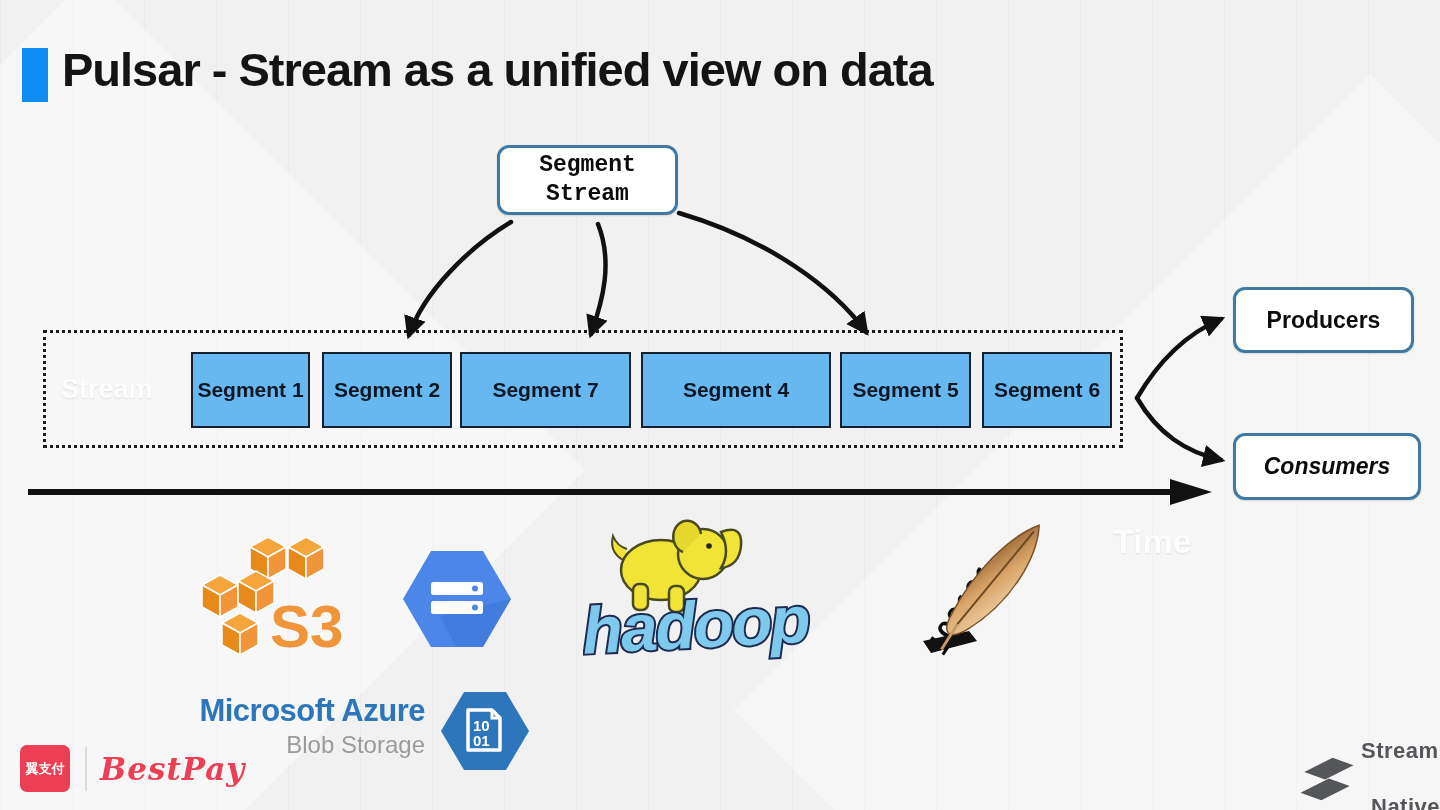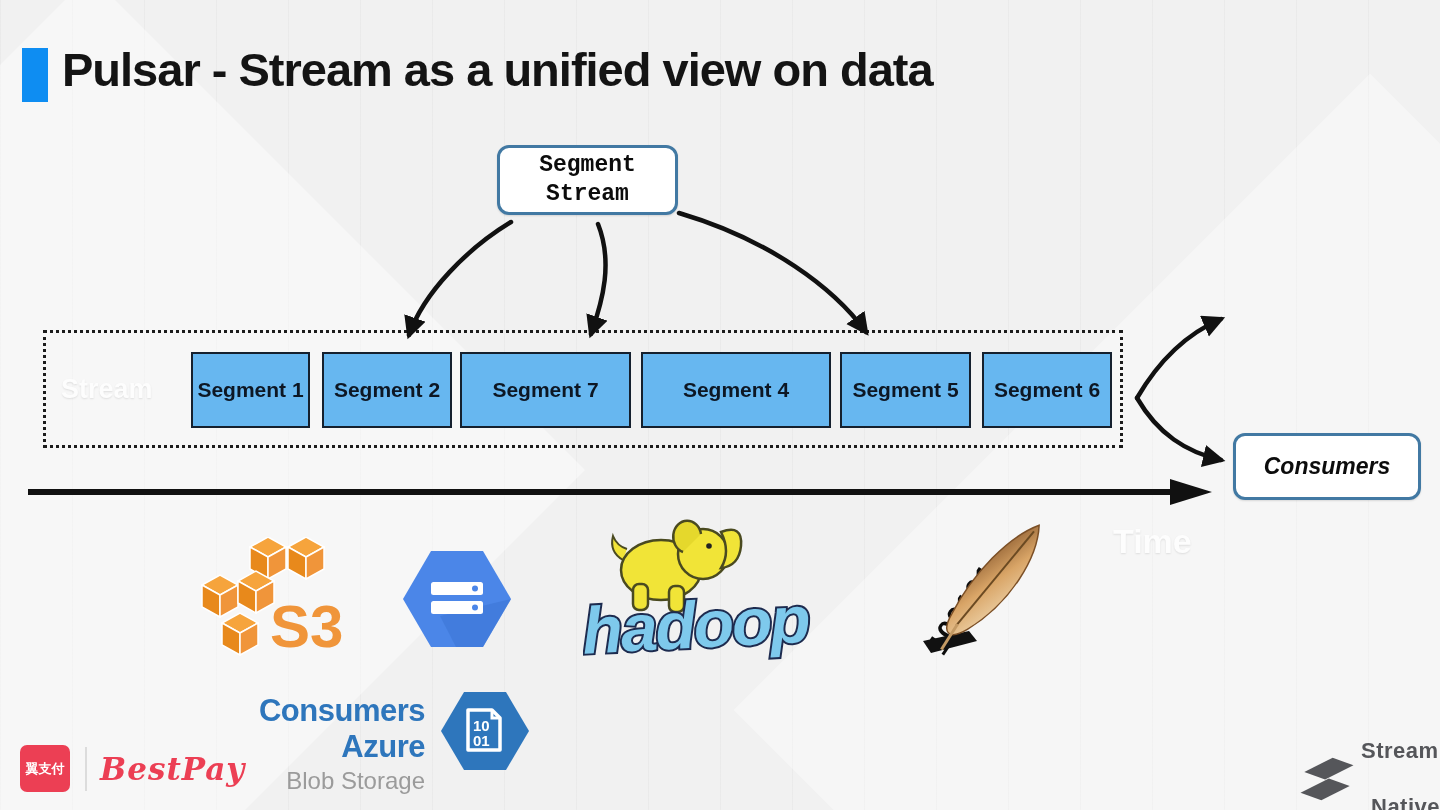--- a/index.html
+++ b/index.html
@@ -118,20 +118,21 @@
 
   <div class="stream-container"></div>
   <div class="stream-label">Stream</div>
   <div class="segment seg1">Segment 1</div>
   <div class="segment seg2">Segment 2</div>
   <div class="segment seg3">Segment 7</div>
   <div class="segment seg4">Segment 4</div>
   <div class="segment seg5">Segment 5</div>
   <div class="segment seg6">Segment 6</div>
 
+  <div class="rounded-box producers-box">Producers</div>
   <div class="rounded-box consumers-box">Consumers</div>
 
   <div class="time-label">Time</div>
 
   <svg class="logo s3-logo" viewBox="0 0 150 132">
     <defs>
       <g id="cube">
         <polygon points="0,10 18,0 36,10 18,20" fill="#F6A43C" stroke="#fff" stroke-width="1.5"></polygon>
         <polygon points="0,10 18,20 18,42 0,32" fill="#E8891B" stroke="#fff" stroke-width="1.5"></polygon>
         <polygon points="36,10 18,20 18,42 36,32" fill="#F0953A" stroke="#fff" stroke-width="1.5"></polygon>
@@ -181,21 +182,21 @@
     <text transform="translate(28,152) rotate(-56)" font-size="30" font-weight="bold" fill="#0c0c0c">100101</text>
     <polygon points="8,136 54,126 62,136 16,148" fill="#111"></polygon>
     <g transform="rotate(40 74 80)">
       <path d="M74,2 C94,28 102,80 86,128 C79,148 68,148 64,126 C54,80 58,30 74,2 Z" fill="url(#fg)" stroke="#7B4F26" stroke-width="1.5"></path>
       <line x1="74" y1="10" x2="75" y2="132" stroke="#6B4A22" stroke-width="2"></line>
       <line x1="75" y1="130" x2="79" y2="160" stroke="#C49A64" stroke-width="3"></line>
     </g>
   </svg>
 
   <div class="azure-text">
-    <div class="azure-line1">Consumers Azure</div>
+    <div class="azure-line1">Microsoft Azure</div>
     <div class="azure-line2">Blob Storage</div>
   </div>
   <svg class="logo azure-hex" viewBox="0 0 96 94">
     <polygon points="4,47 27,8 69,8 92,47 69,86 27,86" fill="#2E76BC"></polygon>
     <g>
       <path d="M31,26 h24 l8,8 v32 h-32 z" fill="none" stroke="#fff" stroke-width="3.5" stroke-linejoin="round"></path>
       <path d="M55,26 v8 h8" fill="none" stroke="#fff" stroke-width="3"></path>
       <text x="36" y="47" font-size="15" font-weight="bold" fill="#fff">10</text>
       <text x="36" y="62" font-size="15" font-weight="bold" fill="#fff">01</text>
     </g>

